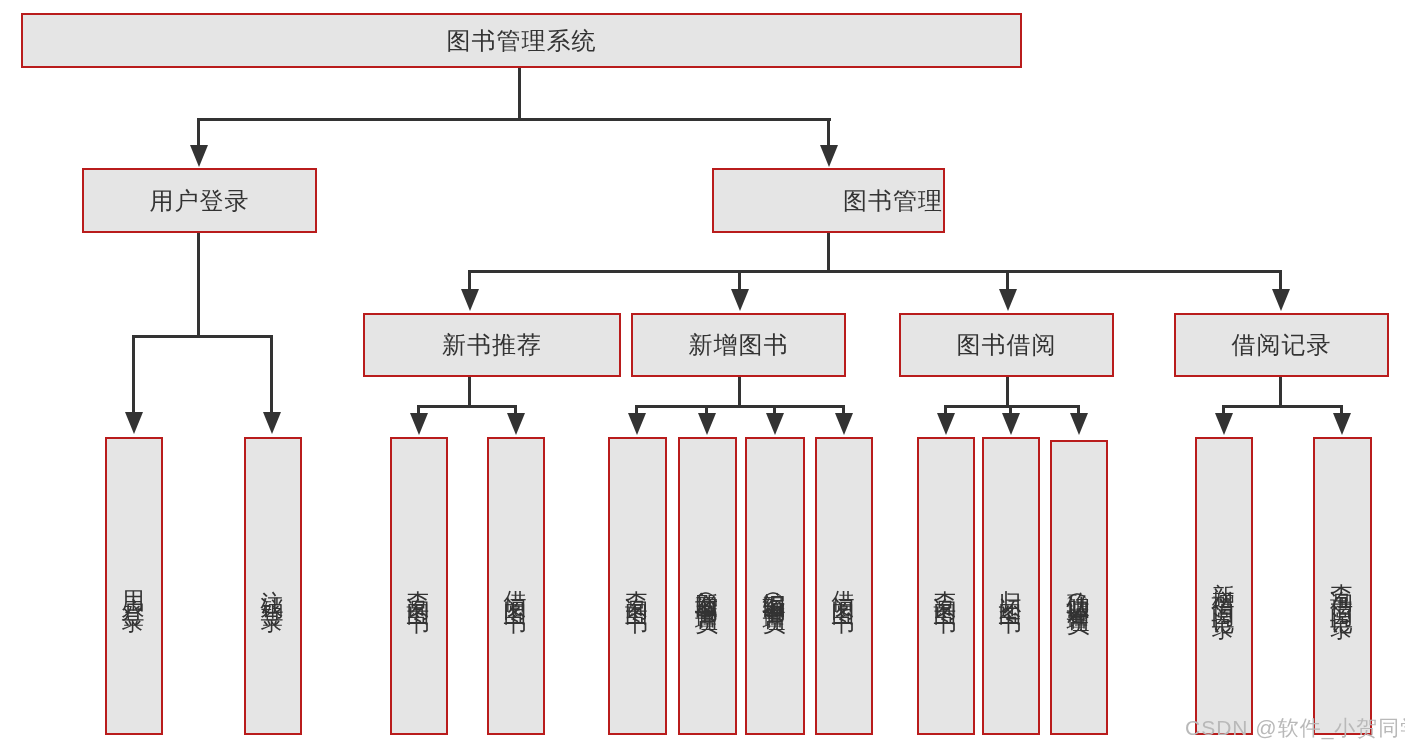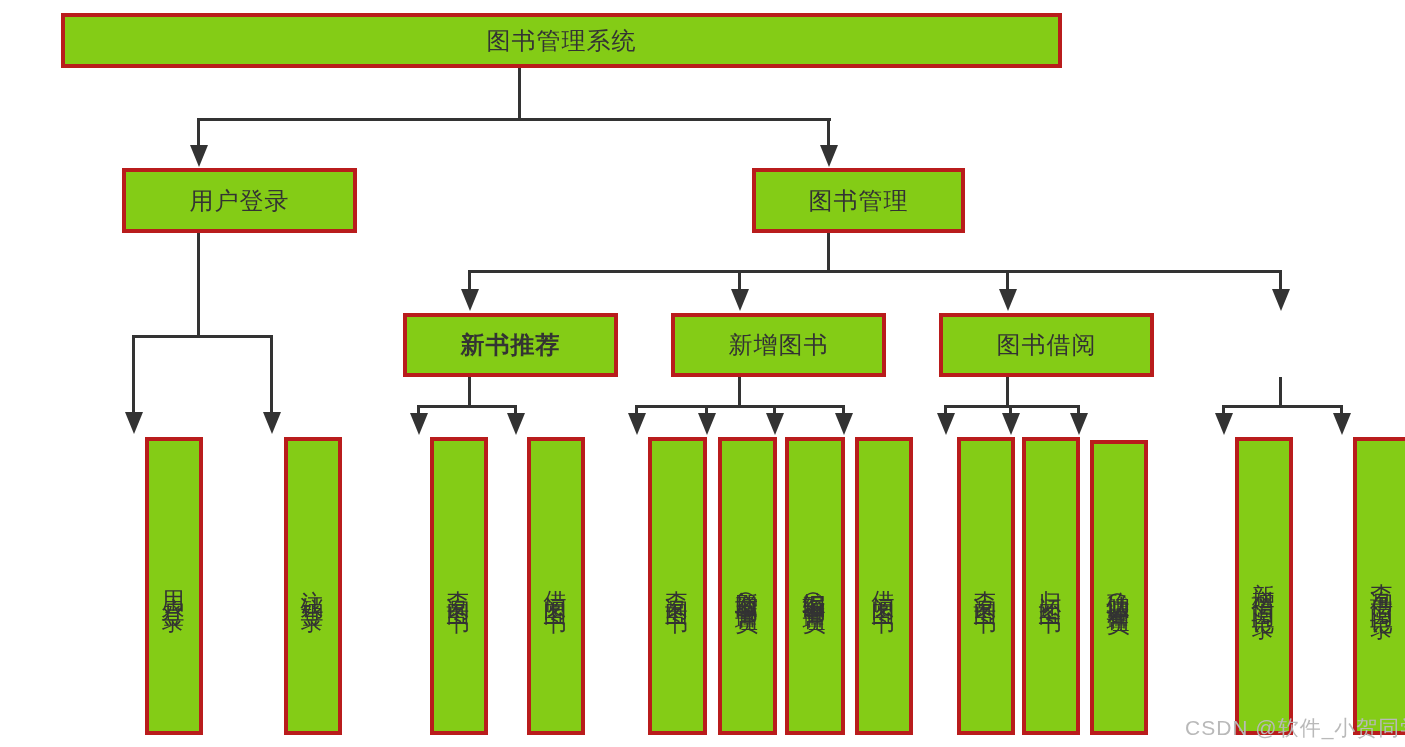--- a/index.html
+++ b/index.html
@@ -7,27 +7,26 @@
   .canvas {
     position:relative;
     width:1405px; height:747px;
     background:#ffffff;
     font-family:"Liberation Sans", sans-serif;
     color:#333333;
     overflow:hidden;
   }
   .box {
     position:absolute;
-    border:4px solid #b91c1c;
-    background:#84cc16;
+    border:2px solid #b91c1c;
+    background:#e5e5e5;
     display:flex;
     align-items:center;
     justify-content:center;
     z-index:2;
-    margin-left:40px;
   }
   .box .lbl {
     font-size:24px;
     letter-spacing:1px;
     color:#333333;
     white-space:nowrap;
   }
   .leaf .lbl {
     writing-mode:vertical-rl;
     text-orientation:mixed;
@@ -67,21 +66,21 @@
   <div class="vline" style="left:518px; top:68px; height:52px;"></div>
   <div class="hline" style="left:197px; top:118px; width:634px;"></div>
   <div class="vline" style="left:197px; top:121px; height:26px;"></div>
   <div class="vline" style="left:827px; top:121px; height:26px;"></div>
   <div class="ah" style="left:190px; top:145px;"></div>
   <div class="ah" style="left:820px; top:145px;"></div>
 
   <div class="box" style="left:82px; top:168px; width:235px; height:65px;">
     <span class="lbl">用户登录</span>
   </div>
-  <div class="box" style="left:712px; top:168px; width:213px; height:65px;">
+  <div class="box" style="left:712px; top:168px; width:233px; height:65px;justify-content:flex-end;">
     <span class="lbl">图书管理</span>
   </div>
 
   <div class="vline" style="left:197px; top:233px; height:104px;"></div>
   <div class="hline" style="left:132px; top:335px; width:141px;"></div>
   <div class="vline" style="left:132px; top:338px; height:75px;"></div>
   <div class="vline" style="left:270px; top:338px; height:75px;"></div>
   <div class="ah" style="left:125px; top:412px;"></div>
   <div class="ah" style="left:263px; top:412px;"></div>
 
@@ -89,28 +88,31 @@
   <div class="hline" style="left:468px; top:270px; width:814px;"></div>
   <div class="vline" style="left:468px; top:273px; height:17px;"></div>
   <div class="vline" style="left:738px; top:273px; height:17px;"></div>
   <div class="vline" style="left:1006px; top:273px; height:17px;"></div>
   <div class="vline" style="left:1279px; top:273px; height:17px;"></div>
   <div class="ah" style="left:461px; top:289px;"></div>
   <div class="ah" style="left:731px; top:289px;"></div>
   <div class="ah" style="left:999px; top:289px;"></div>
   <div class="ah" style="left:1272px; top:289px;"></div>
 
-  <div class="box" style="left:363px; top:313px; width:215px; height:64px;font-weight:bold;">
+  <div class="box" style="left:363px; top:313px; width:258px; height:64px;">
     <span class="lbl">新书推荐</span>
   </div>
   <div class="box" style="left:631px; top:313px; width:215px; height:64px;">
     <span class="lbl">新增图书</span>
   </div>
   <div class="box" style="left:899px; top:313px; width:215px; height:64px;">
     <span class="lbl">图书借阅</span>
+  </div>
+  <div class="box" style="left:1174px; top:313px; width:215px; height:64px;">
+    <span class="lbl">借阅记录</span>
   </div>
 
   <div class="vline" style="left:468px; top:377px; height:31px;"></div>
   <div class="hline" style="left:417px; top:405px; width:100px;"></div>
   <div class="vline" style="left:417px; top:408px; height:8px;"></div>
   <div class="vline" style="left:514px; top:408px; height:8px;"></div>
   <div class="ah" style="left:410px; top:413px;"></div>
   <div class="ah" style="left:507px; top:413px;"></div>
 
   <div class="vline" style="left:738px; top:377px; height:31px;"></div>

